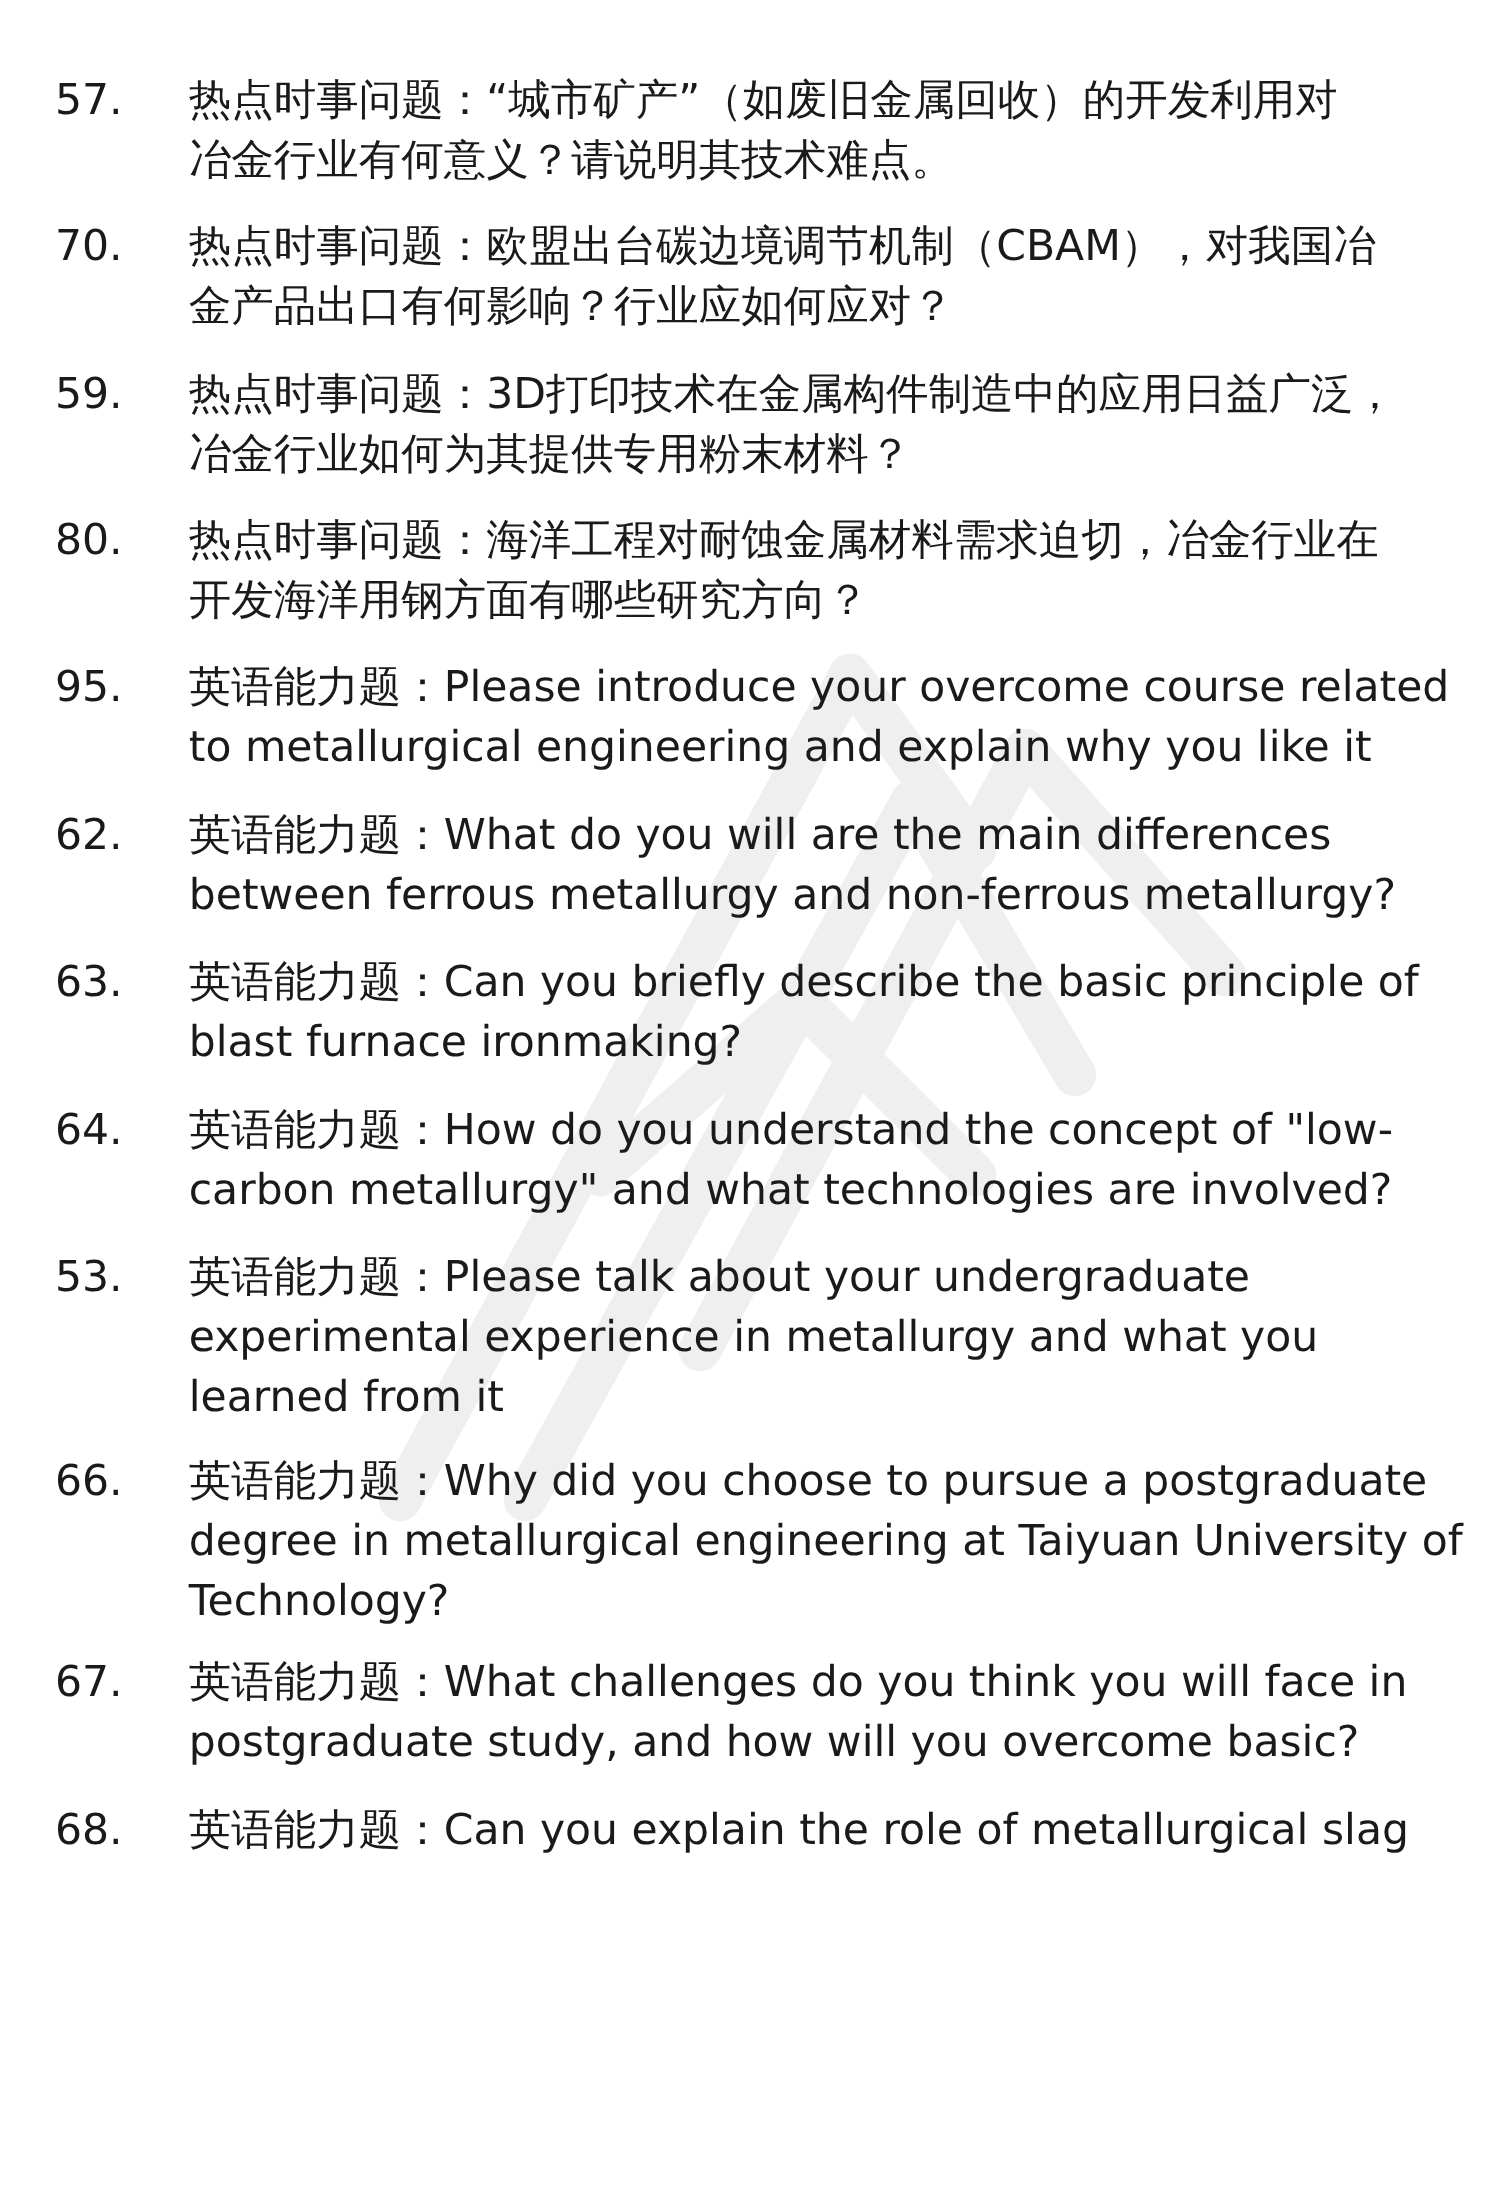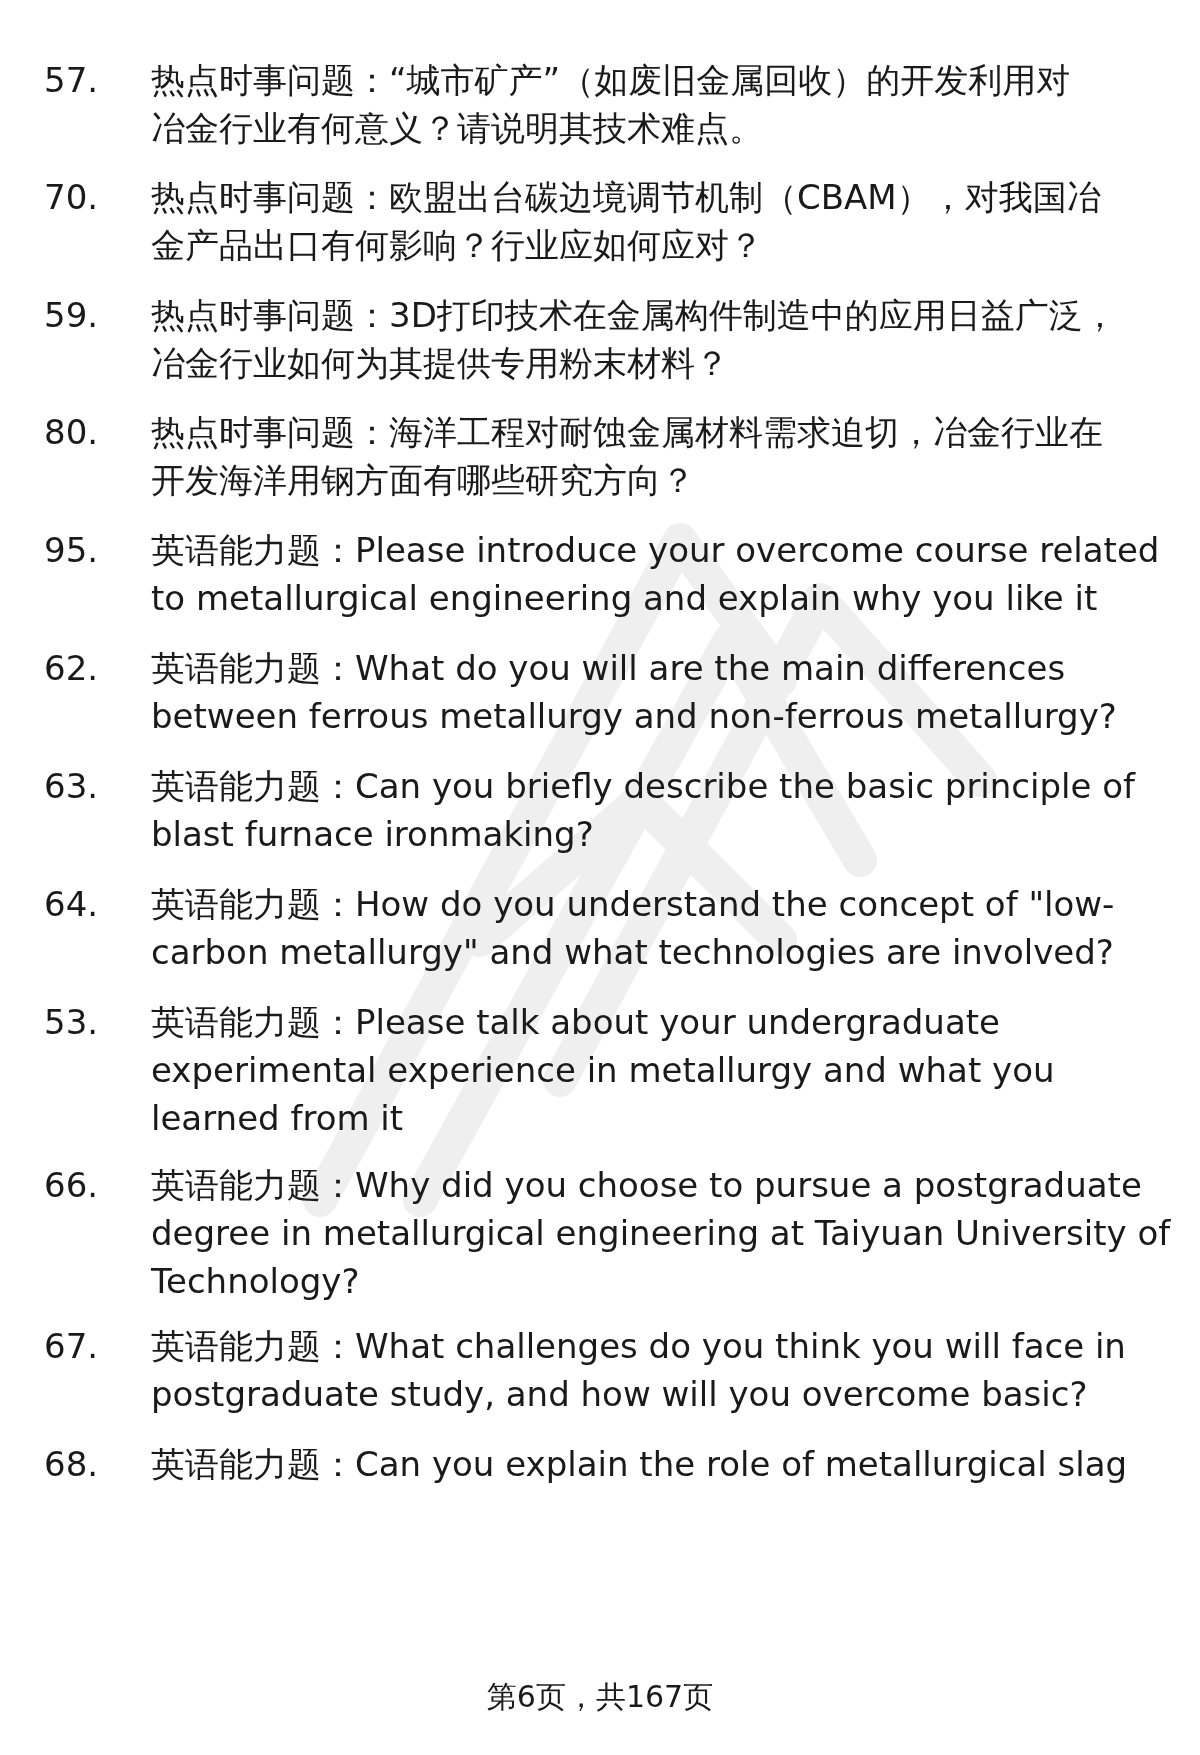--- a/index.html
+++ b/index.html
@@ -146,14 +146,13 @@
     <span class="q-num">67.</span>
     <div class="q-body"><span>英语能力题：</span><span>What challenges do you think you will face in
 postgraduate study, and how will you overcome basic?</span></div>
   </div>
 
   <div class="q" style="top:1440px">
     <span class="q-num">68.</span>
     <div class="q-body"><span>英语能力题：</span><span>Can you explain the role of metallurgical slag</span></div>
   </div>
 
-  <div class="footer">第6页，共167页</div>
 </div>
 
 </body></html>

